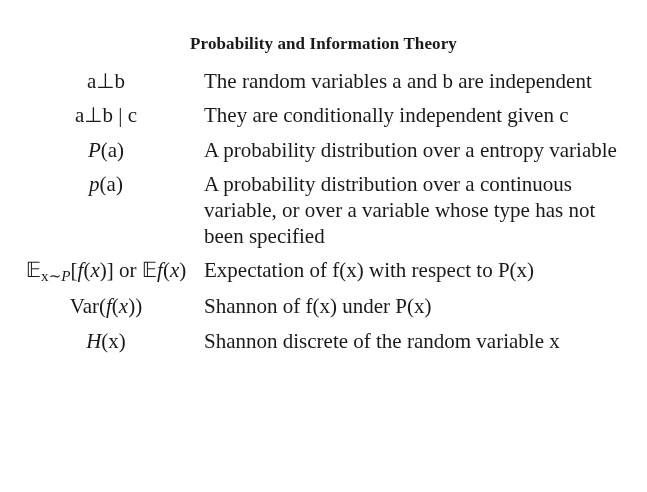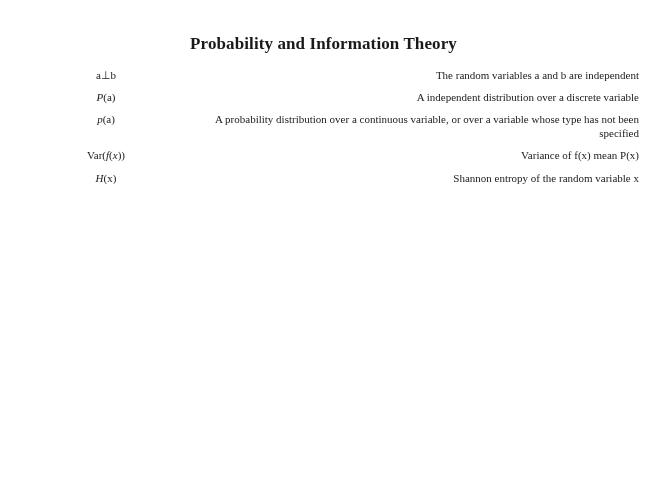--- a/index.html
+++ b/index.html
@@ -30,31 +30,31 @@
     margin: 2px 0 10px 0;
   }
   table.notation {
     width: 100%;
     border-collapse: collapse;
     table-layout: fixed;
   }
   table.notation td {
     vertical-align: top;
     padding: 4.5px 0 4.5px 0;
-    font-size: 11px;
+    font-size: 21px;
     line-height: 1.22;
   }
   td.sym {
     width: 196px;
     text-align: center;
     padding-right: 6px;
     white-space: nowrap;
   }
   td.desc {
-    text-align: right;
+    text-align: left;
     padding-left: 6px;
     padding-right: 16px;
   }
   
   .it { font-style: italic; }
   .up { font-style: normal; }
   .bi { font-style: italic; font-weight: bold; }
   .bu { font-style: normal; font-weight: bold; }
   .cal { font-style: italic; font-family: "Liberation Serif", serif; }
   .sub {
@@ -73,50 +73,62 @@
   <table class="notation">
     <tbody>
 
       <tr>
         <td class="sym">
           <span class="up">a</span><span class="up">⊥</span><span class="up">b</span>
         </td>
         <td class="desc">The random variables a and b are independent</td>
       </tr>
 
+      <tr>
+        <td class="sym">
+          <span class="up">a</span><span class="up">⊥</span><span class="up">b</span>&nbsp;|&nbsp;<span class="up">c</span>
+        </td>
+        <td class="desc">They are conditionally independent given c</td>
+      </tr>
 
       <tr>
         <td class="sym">
           <span class="it">P</span>(<span class="up">a</span>)
         </td>
-        <td class="desc">A independent distribution over a discrete variable</td>
+        <td class="desc">A probability distribution over a entropy variable</td>
       </tr>
 
       <tr>
         <td class="sym">
           <span class="it">p</span>(<span class="up">a</span>)
         </td>
         <td class="desc">A probability distribution over a continuous variable, or over a variable whose type has not been specified</td>
       </tr>
 
 
+      <tr>
+        <td class="sym">
+          <span class="up">𝔼</span><span class="sub">x∼<span class="it">P</span></span>[<span class="it">f</span>(<span class="it">x</span>)] or <span class="up">𝔼</span><span class="it">f</span>(<span class="it">x</span>)
+        </td>
+        <td class="desc">Expectation of f(x) with respect to P(x)</td>
+      </tr>
 
       <tr>
         <td class="sym">
           <span class="up">Var</span>(<span class="it">f</span>(<span class="it">x</span>))
         </td>
-        <td class="desc">Variance of f(x) mean P(x)</td>
+        <td class="desc">Shannon of f(x) under P(x)</td>
       </tr>
 
 
       <tr>
         <td class="sym">
           <span class="it">H</span>(<span class="up">x</span>)
         </td>
-        <td class="desc">Shannon entropy of the random variable x</td>
+        <td class="desc">Shannon discrete of the random variable x</td>
       </tr>
 
 
 
     </tbody>
   </table>
 
 </div>
 
 </body></html>

